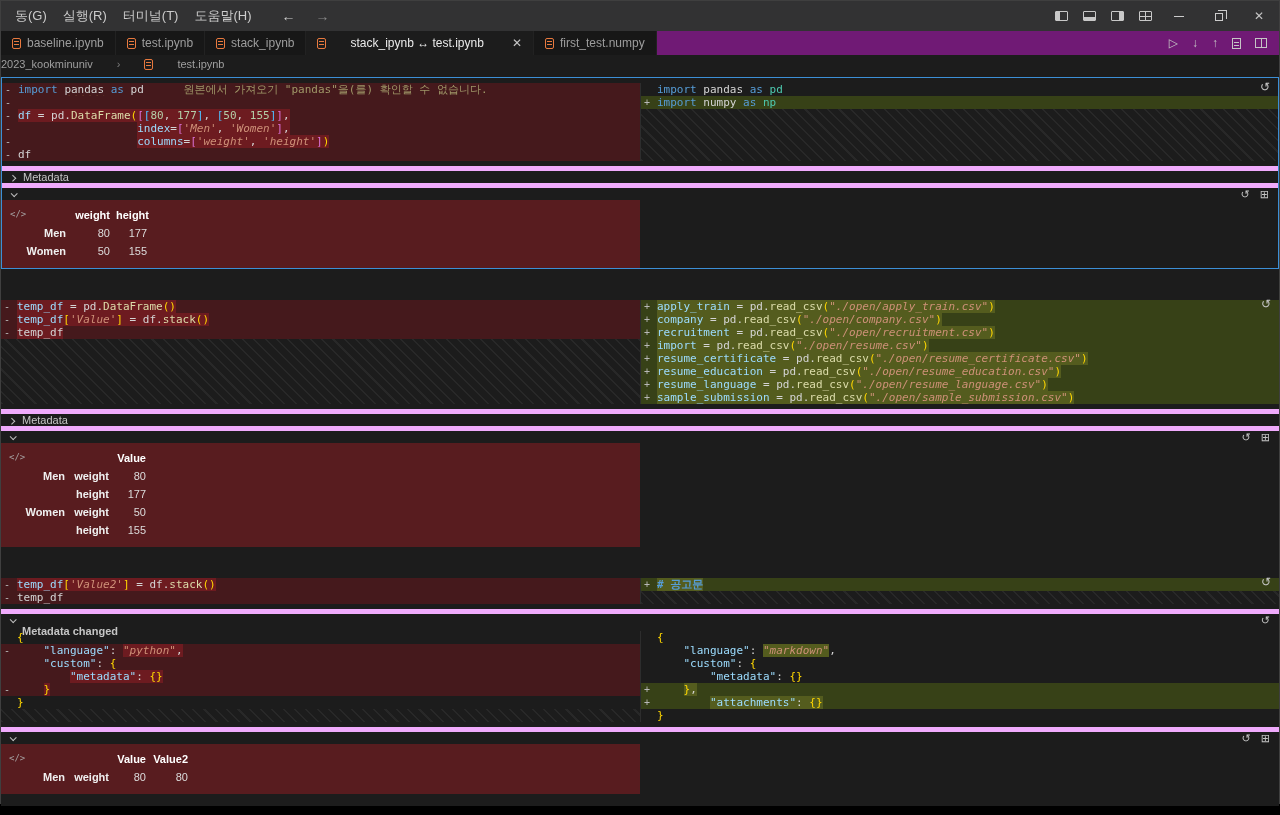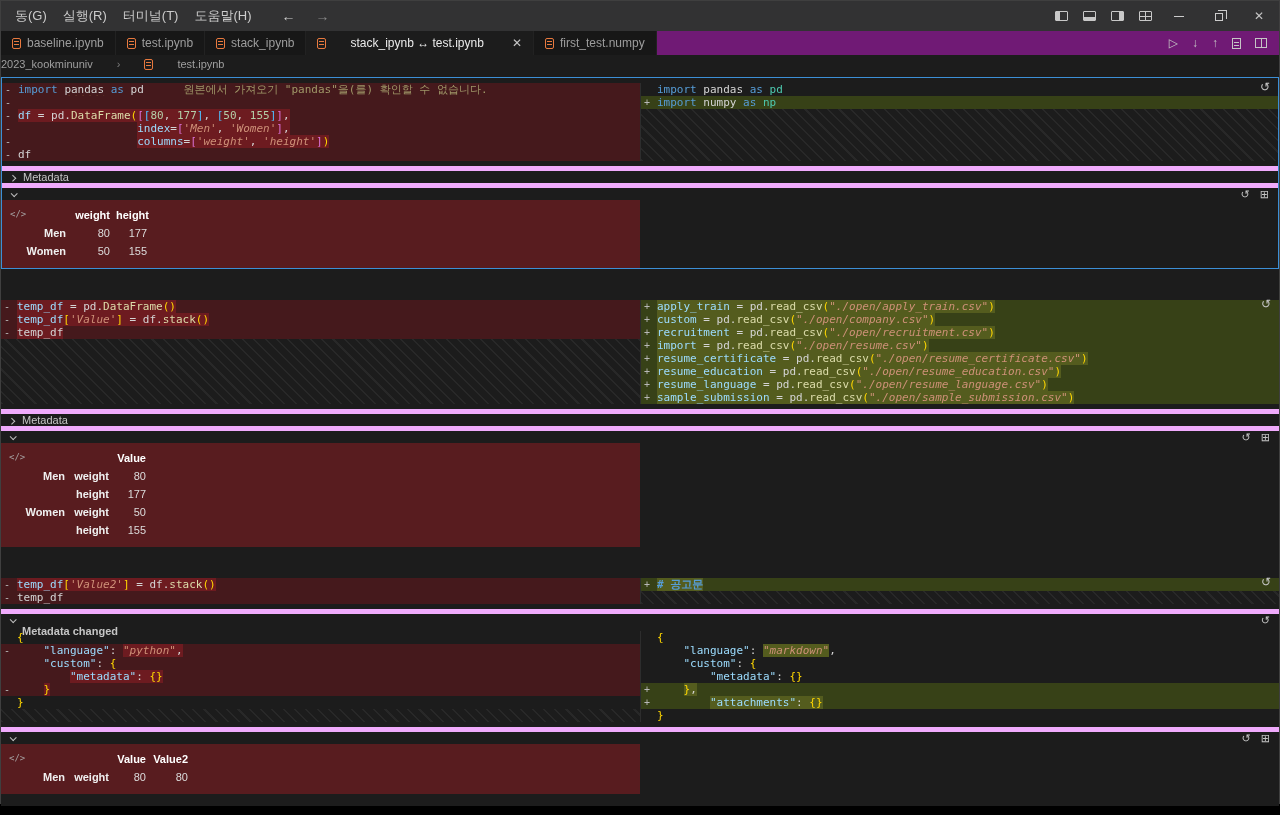--- a/index.html
+++ b/index.html
@@ -243,21 +243,21 @@
       <div class="cell">
         <div class="codediff">
           <div class="pane left">
             <div class="code-line bg-rem"><span class="mk">-</span><span class="tk-id hl-rem">temp_df</span><span class="tk-pl hl-rem"> = pd.</span><span class="tk-fn hl-rem">DataFrame</span><span class="tk-gold hl-rem">()</span></div>
             <div class="code-line bg-rem"><span class="mk">-</span><span class="tk-id hl-rem">temp_df</span><span class="tk-gold hl-rem">[</span><span class="tk-str hl-rem">'Value'</span><span class="tk-gold hl-rem">]</span><span class="tk-pl hl-rem"> = df.</span><span class="tk-fn hl-rem">stack</span><span class="tk-gold hl-rem">()</span></div>
             <div class="code-line bg-rem"><span class="mk">-</span><span class="tk-pl hl-rem">temp_df</span></div>
             <div class="filler" style="height: 65px;"></div>
           </div>
           <div class="pane right">
             <div class="code-line bg-add"><span class="mk">+</span><span class="tk-id hl-add">apply_train</span><span class="tk-pl hl-add"> = pd.</span><span class="tk-fn hl-add">read_csv</span><span class="tk-gold hl-add">(</span><span class="tk-str hl-add">"./open/apply_train.csv"</span><span class="tk-gold hl-add">)</span></div>
-            <div class="code-line bg-add"><span class="mk">+</span><span class="tk-id hl-add">custom</span><span class="tk-pl hl-add"> = pd.</span><span class="tk-fn hl-add">read_csv</span><span class="tk-gold hl-add">(</span><span class="tk-str hl-add">"./open/company.csv"</span><span class="tk-gold hl-add">)</span></div>
+            <div class="code-line bg-add"><span class="mk">+</span><span class="tk-id hl-add">company</span><span class="tk-pl hl-add"> = pd.</span><span class="tk-fn hl-add">read_csv</span><span class="tk-gold hl-add">(</span><span class="tk-str hl-add">"./open/company.csv"</span><span class="tk-gold hl-add">)</span></div>
             <div class="code-line bg-add"><span class="mk">+</span><span class="tk-id hl-add">recruitment</span><span class="tk-pl hl-add"> = pd.</span><span class="tk-fn hl-add">read_csv</span><span class="tk-gold hl-add">(</span><span class="tk-str hl-add">"./open/recruitment.csv"</span><span class="tk-gold hl-add">)</span></div>
             <div class="code-line bg-add"><span class="mk">+</span><span class="tk-id hl-add">import</span><span class="tk-pl hl-add"> = pd.</span><span class="tk-fn hl-add">read_csv</span><span class="tk-gold hl-add">(</span><span class="tk-str hl-add">"./open/resume.csv"</span><span class="tk-gold hl-add">)</span></div>
             <div class="code-line bg-add"><span class="mk">+</span><span class="tk-id hl-add">resume_certificate</span><span class="tk-pl hl-add"> = pd.</span><span class="tk-fn hl-add">read_csv</span><span class="tk-gold hl-add">(</span><span class="tk-str hl-add">"./open/resume_certificate.csv"</span><span class="tk-gold hl-add">)</span></div>
             <div class="code-line bg-add"><span class="mk">+</span><span class="tk-id hl-add">resume_education</span><span class="tk-pl hl-add"> = pd.</span><span class="tk-fn hl-add">read_csv</span><span class="tk-gold hl-add">(</span><span class="tk-str hl-add">"./open/resume_education.csv"</span><span class="tk-gold hl-add">)</span></div>
             <div class="code-line bg-add"><span class="mk">+</span><span class="tk-id hl-add">resume_language</span><span class="tk-pl hl-add"> = pd.</span><span class="tk-fn hl-add">read_csv</span><span class="tk-gold hl-add">(</span><span class="tk-str hl-add">"./open/resume_language.csv"</span><span class="tk-gold hl-add">)</span></div>
             <div class="code-line bg-add"><span class="mk">+</span><span class="tk-id hl-add">sample_submission</span><span class="tk-pl hl-add"> = pd.</span><span class="tk-fn hl-add">read_csv</span><span class="tk-gold hl-add">(</span><span class="tk-str hl-add">"./open/sample_submission.csv"</span><span class="tk-gold hl-add">)</span></div>
           </div>
           <span class="glyphic block-revert">↺</span>
         </div>
         <div class="section">

